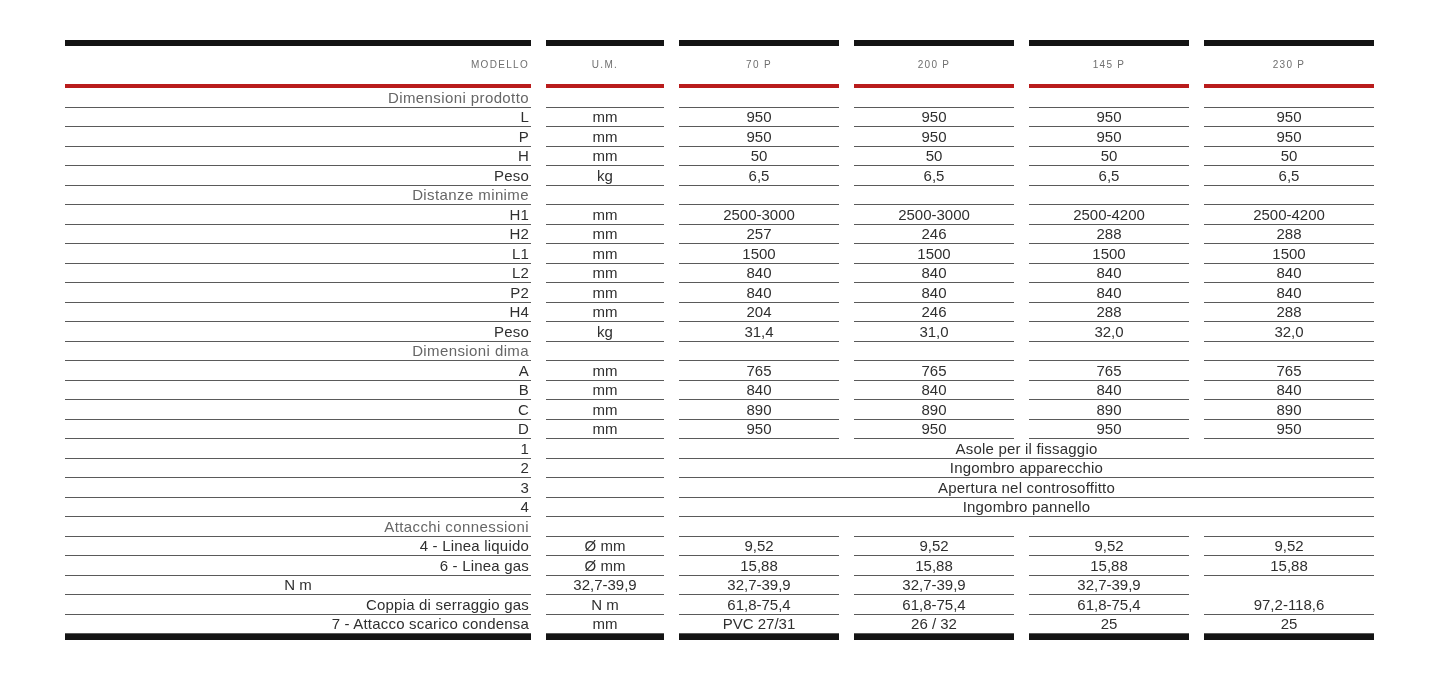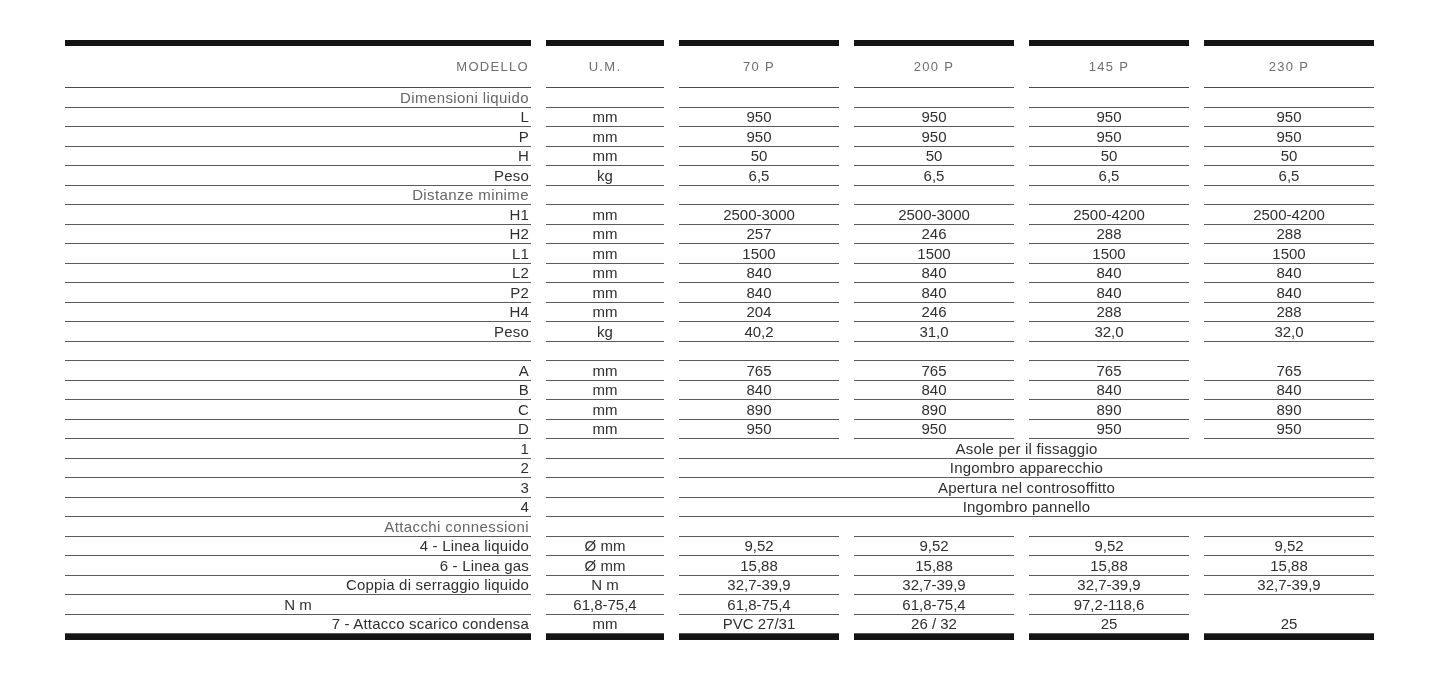--- a/index.html
+++ b/index.html
@@ -13,22 +13,22 @@
   .row{
     display:grid;
     grid-template-columns:466px 118px 160px 160px 160px 170px;
     column-gap:15px;
   }
   .bar-row{height:6px;}
   .bar-row .bar-seg{background:#141414;}
   .header-row{height:42px;}
   .header-row .hc{
     display:flex;align-items:center;justify-content:center;
-    color:#6e6e6e;font-size:13px;letter-spacing:1.3px;
-    border-bottom:1px solid #b91c1c;line-height:1;
+    color:#6e6e6e;font-size:10px;letter-spacing:1.3px;
+    border-bottom:4px solid #b91c1c;line-height:1;
   }
   .header-row .hc.first{justify-content:flex-end;padding-right:2px;}
   .data-row,.section-row,.span-row{height:19.5px;}
   .c{
     display:flex;align-items:center;justify-content:center;
     border-bottom:1px solid #5a5a5a;
     font-size:15px;line-height:1;color:#2f2f2f;
     white-space:nowrap;overflow:visible;
   }
   .c.label{justify-content:flex-end;padding-right:2px;letter-spacing:.2px;}
@@ -54,21 +54,21 @@
       <div class="hc first">MODELLO</div>
       <div class="hc">U.M.</div>
       <div class="hc">70 P</div>
       <div class="hc">200 P</div>
       <div class="hc">145 P</div>
       <div class="hc">230 P</div>
     </div>
 
     <div id="rows">
         <div class="row section-row">
-          <div class="c label section-label">Dimensioni liquido</div>
+          <div class="c label section-label">Dimensioni prodotto</div>
           <div class="c um"></div>
           <div class="c val"></div>
           <div class="c val"></div>
           <div class="c val"></div>
           <div class="c val"></div>
         </div>
         <div class="row data-row">
           <div class="c label">L</div>
           <div class="c um">mm</div>
           <div class="c val">950</div>
@@ -152,26 +152,27 @@
           <div class="c label">H4</div>
           <div class="c um">mm</div>
           <div class="c val">204</div>
           <div class="c val">246</div>
           <div class="c val">288</div>
           <div class="c val">288</div>
         </div>
         <div class="row data-row">
           <div class="c label">Peso</div>
           <div class="c um">kg</div>
-          <div class="c val">40,2</div>
+          <div class="c val">31,4</div>
           <div class="c val">31,0</div>
           <div class="c val">32,0</div>
           <div class="c val">32,0</div>
         </div>
         <div class="row section-row">
+          <div class="c label section-label">Dimensioni dima</div>
           <div class="c um"></div>
           <div class="c val"></div>
           <div class="c val"></div>
           <div class="c val"></div>
           <div class="c val"></div>
         </div>
         <div class="row data-row">
           <div class="c label">A</div>
           <div class="c um">mm</div>
           <div class="c val">765</div>
@@ -241,28 +242,28 @@
         </div>
         <div class="row data-row">
           <div class="c label">6 - Linea gas</div>
           <div class="c um">Ø mm</div>
           <div class="c val">15,88</div>
           <div class="c val">15,88</div>
           <div class="c val">15,88</div>
           <div class="c val">15,88</div>
         </div>
         <div class="row data-row">
-          <div class="c label">Coppia di serraggio liquido</div>
           <div class="c um">N m</div>
           <div class="c val">32,7-39,9</div>
           <div class="c val">32,7-39,9</div>
           <div class="c val">32,7-39,9</div>
           <div class="c val">32,7-39,9</div>
         </div>
         <div class="row data-row">
+          <div class="c label">Coppia di serraggio gas</div>
           <div class="c um">N m</div>
           <div class="c val">61,8-75,4</div>
           <div class="c val">61,8-75,4</div>
           <div class="c val">61,8-75,4</div>
           <div class="c val">97,2-118,6</div>
         </div>
         <div class="row data-row">
           <div class="c label">7 - Attacco scarico condensa</div>
           <div class="c um">mm</div>
           <div class="c val">PVC 27/31</div>

